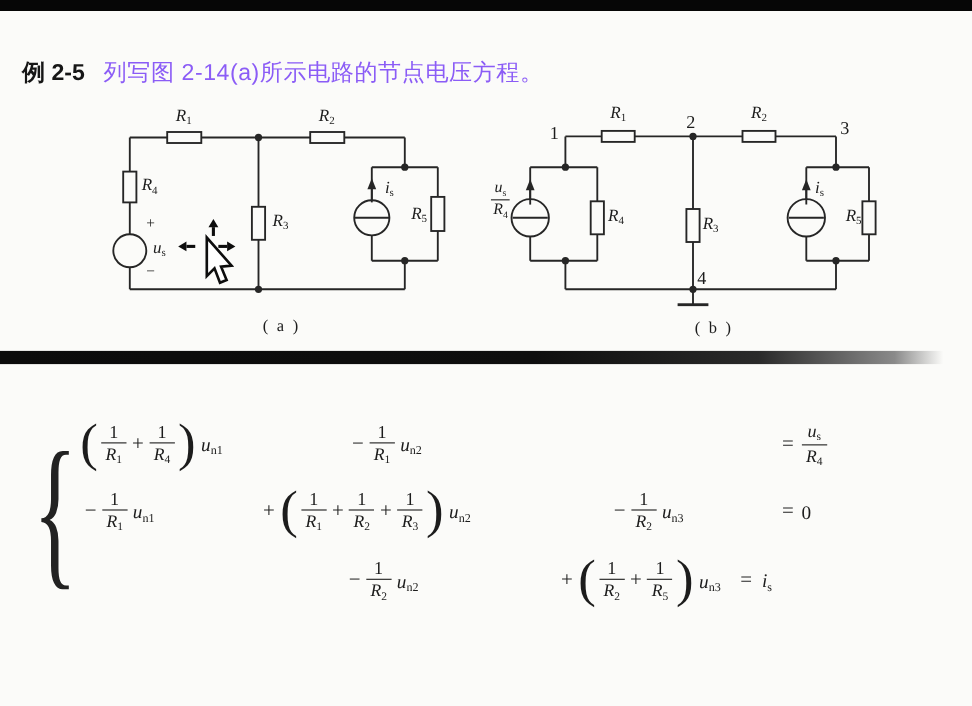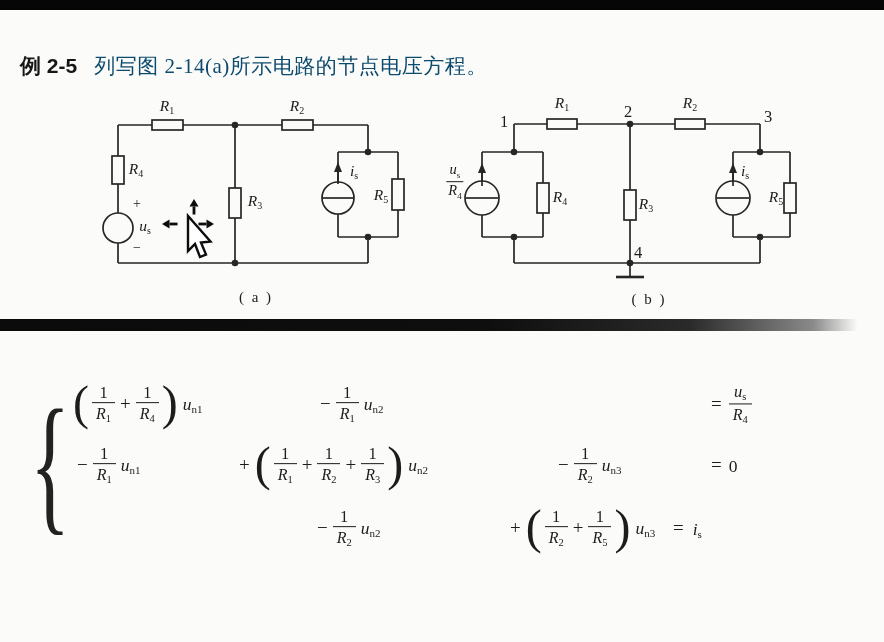--- a/index.html
+++ b/index.html
@@ -3,21 +3,21 @@
 <meta charset="utf-8">
 <style>
   html,body{margin:0;padding:0;}
   body{width:884px;height:642px;position:relative;background:#fbfbf9;overflow:hidden;
        font-family:"Liberation Serif",serif;color:#1c1c1c;}
   .letterbox-top{position:absolute;left:0;top:0;width:884px;height:10px;background:#060606;}
   .artifact-band{position:absolute;left:0;top:319px;width:884px;height:12px;
        background:linear-gradient(to right,#0b0b0b 0%,#0e0e0e 55%,#2a2a2a 78%,#8a8a8a 92%,rgba(250,250,249,0) 97%);}
   .title{position:absolute;left:20px;top:52px;font-size:21px;white-space:nowrap;}
   .title .ex{font-family:"Liberation Sans",sans-serif;font-weight:700;color:#161616;margin-right:17px;}
-  .title .tx{font-family:Liberation Serif, serif;color:#0c4a6e;letter-spacing:0.5px;}
+  .title .tx{font-family:Liberation Sans, sans-serif;color:#8b5cf6;letter-spacing:0.5px;}
   svg{position:absolute;left:0;top:0;}
   .clabel{position:absolute;transform:translate(-50%,-50%);font-size:15.5px;line-height:1;white-space:nowrap;}
   .clabel i{font-family:"Liberation Serif",serif;}
   .clabel sub{font-size:10px;font-style:normal;vertical-align:-3px;}
   .nodeNum{font-size:16.5px;font-style:normal;}
   .caption{font-size:15px;letter-spacing:2px;}
   .srcfrac{position:absolute;transform:translate(-50%,-50%);text-align:center;font-size:14.5px;line-height:1.05;}
   .srcfrac .fnum{display:block;padding:0 2px 1px 2px;}
   .srcfrac .fden{display:block;border-top:1.2px solid #1c1c1c;padding:1px 2px 0 2px;}
   

